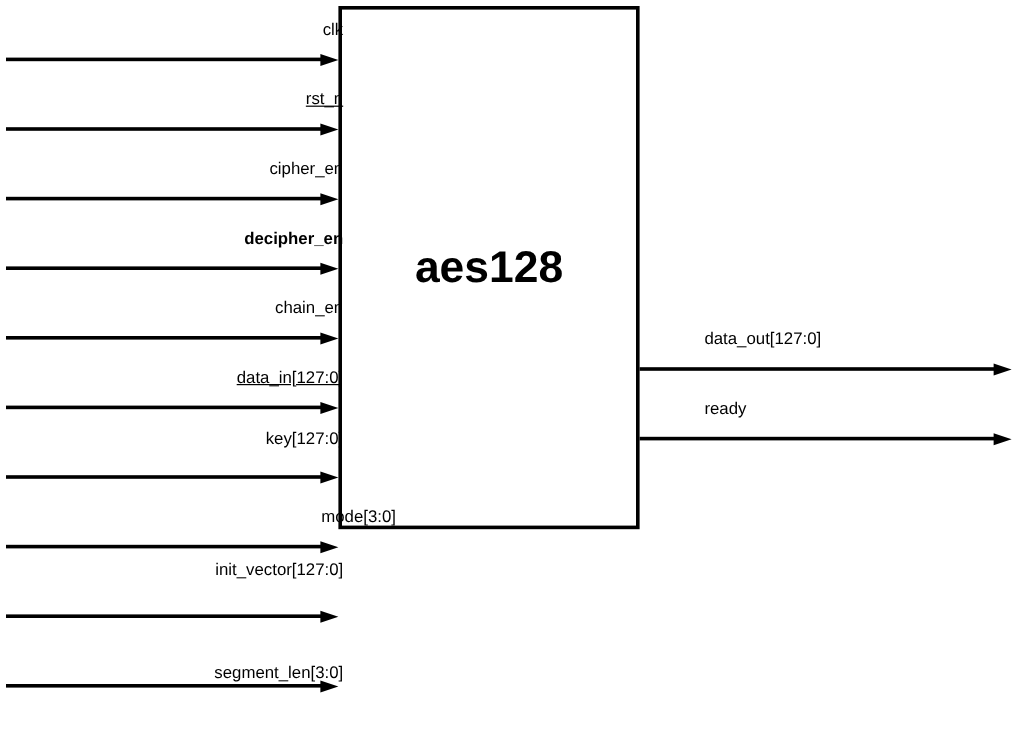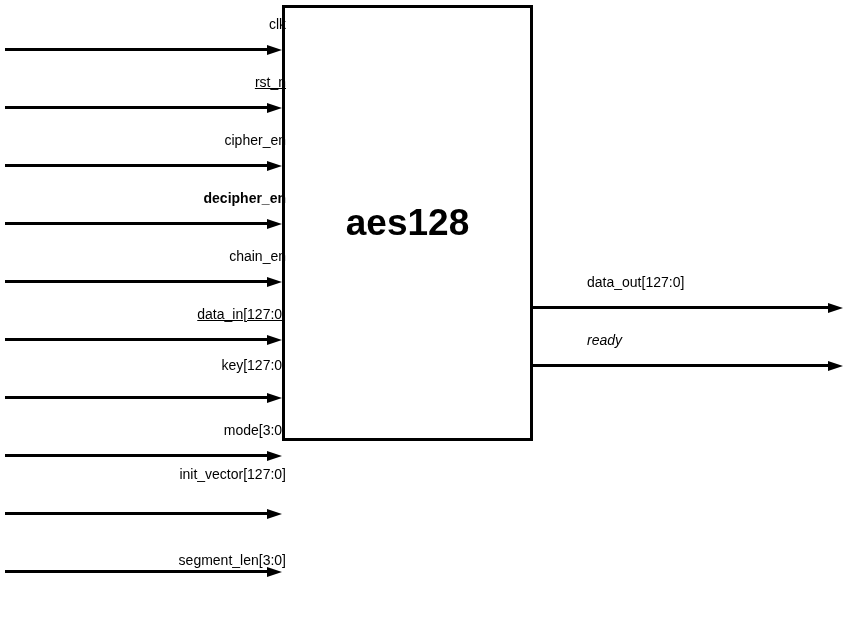--- a/index.html
+++ b/index.html
@@ -102,29 +102,29 @@
       <i class="head" style="top: 219px; left: 267px;"></i>
       <div class="sig-label in-label" style="top: 243px;">chain_en</div>
       <div class="wire" style="top: 280px; left: 5px; width: 263px;"></div>
       <i class="head" style="top: 277px; left: 267px;"></i>
       <div class="sig-label in-label" style="top: 301px; text-decoration: underline;">data_in[127:0]</div>
       <div class="wire" style="top: 338px; left: 5px; width: 263px;"></div>
       <i class="head" style="top: 335px; left: 267px;"></i>
       <div class="sig-label in-label" style="top: 352px;">key[127:0]</div>
       <div class="wire" style="top: 396px; left: 5px; width: 263px;"></div>
       <i class="head" style="top: 393px; left: 267px;"></i>
-      <div class="sig-label in-label" style="top: 417px;">mode[3:0]</div>
+      <div class="sig-label in-label" style="top: 417px; margin-left: 44px;">mode[3:0]</div>
       <div class="wire" style="top: 454px; left: 5px; width: 263px;"></div>
       <i class="head" style="top: 451px; left: 267px;"></i>
       <div class="sig-label in-label" style="top: 461px;">init_vector[127:0]</div>
       <div class="wire" style="top: 512px; left: 5px; width: 263px;"></div>
       <i class="head" style="top: 509px; left: 267px;"></i>
       <div class="sig-label in-label" style="top: 547px;">segment_len[3:0]</div>
       <div class="wire" style="top: 570px; left: 5px; width: 263px;"></div>
       <i class="head" style="top: 567px; left: 267px;"></i>
       <div class="sig-label out-label" style="top: 269px;">data_out[127:0]</div>
       <div class="wire" style="top: 306px; left: 533px; width: 296px;"></div>
       <i class="head" style="top: 303px; left: 828px;"></i>
-      <div class="sig-label out-label" style="top: 327px; font-style: italic;">ready</div>
+      <div class="sig-label out-label" style="top: 327px;">ready</div>
       <div class="wire" style="top: 364px; left: 533px; width: 296px;"></div>
       <i class="head" style="top: 361px; left: 828px;"></i>
     </div>
 </div>
 
 </body></html>

